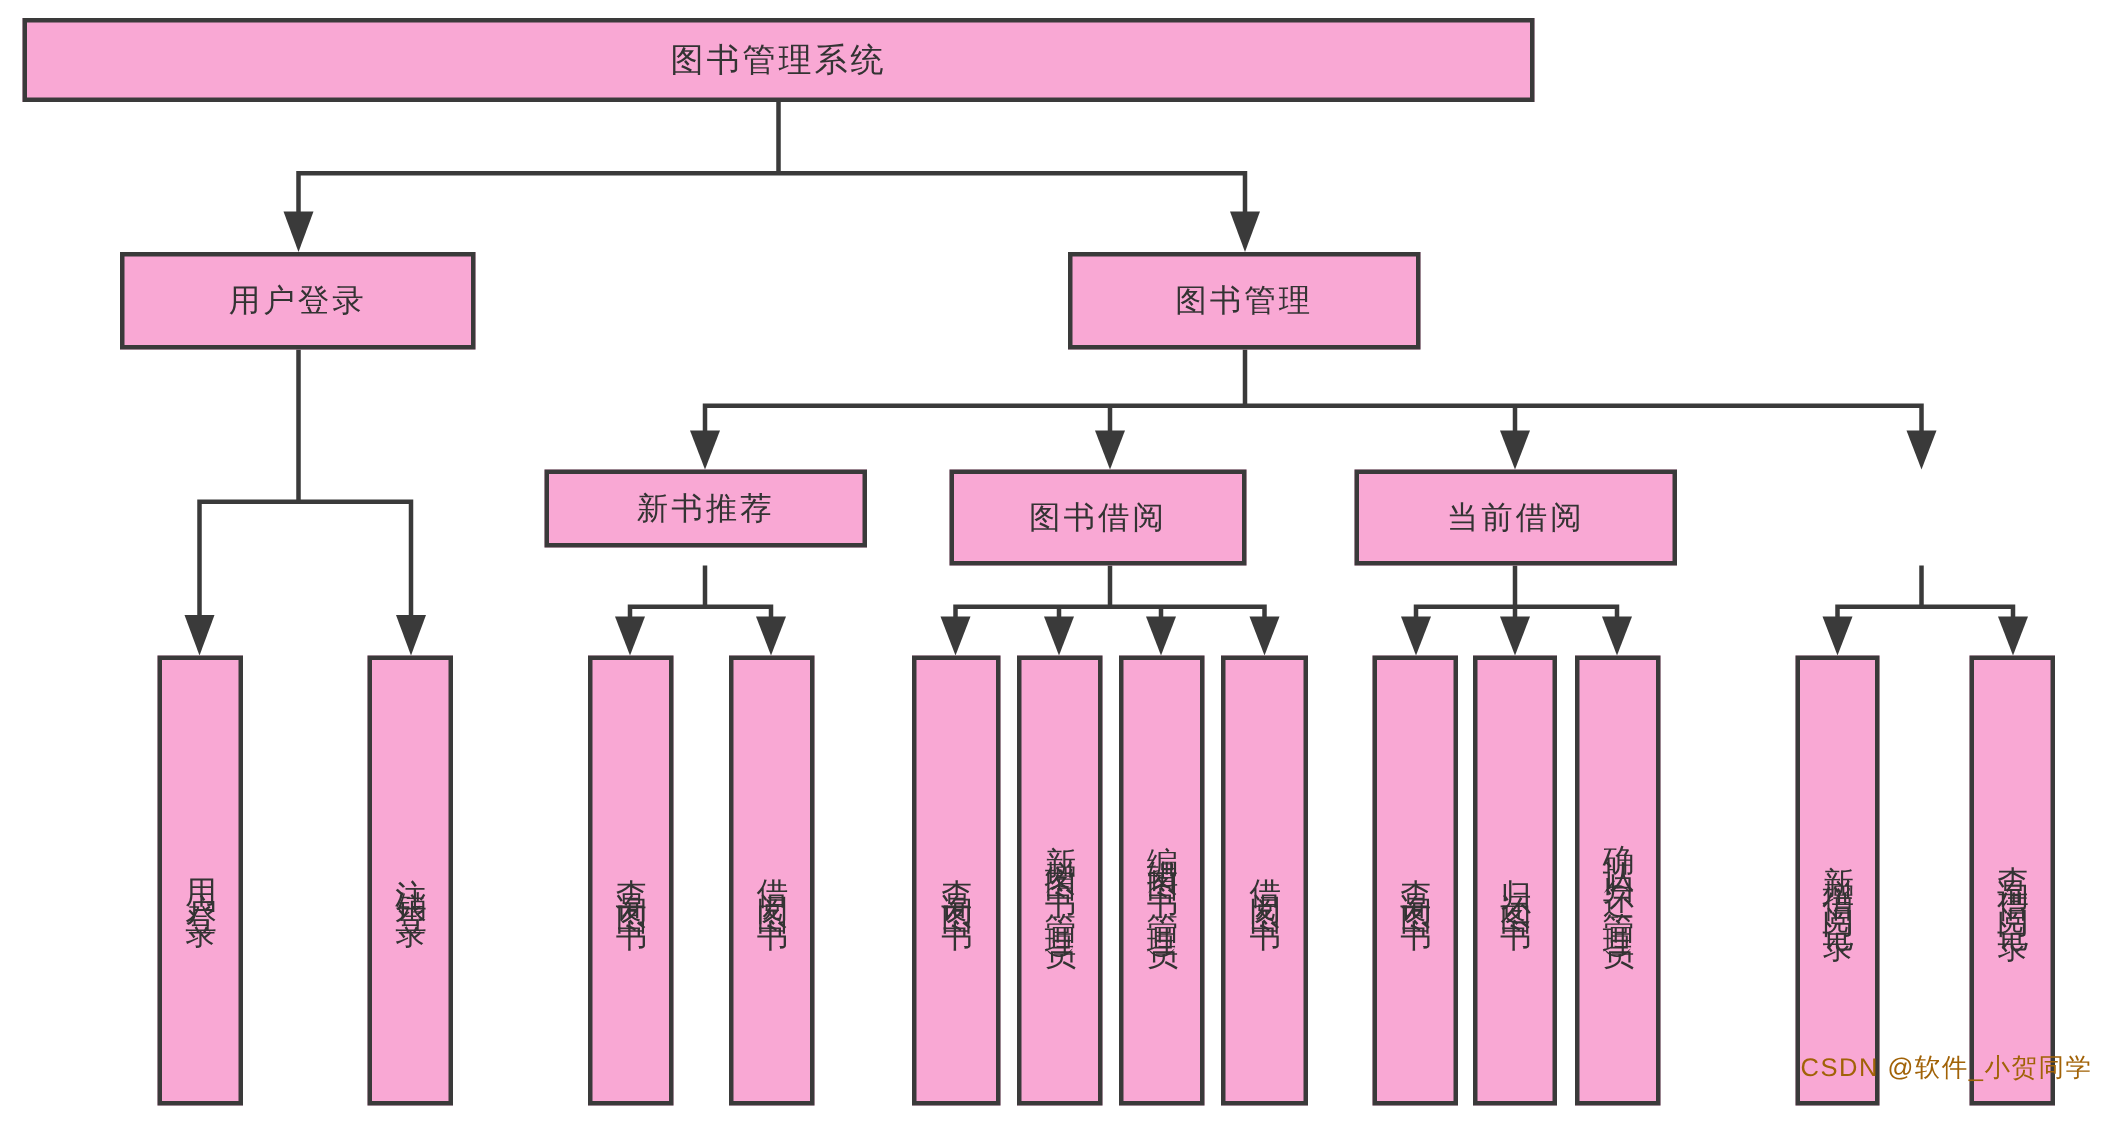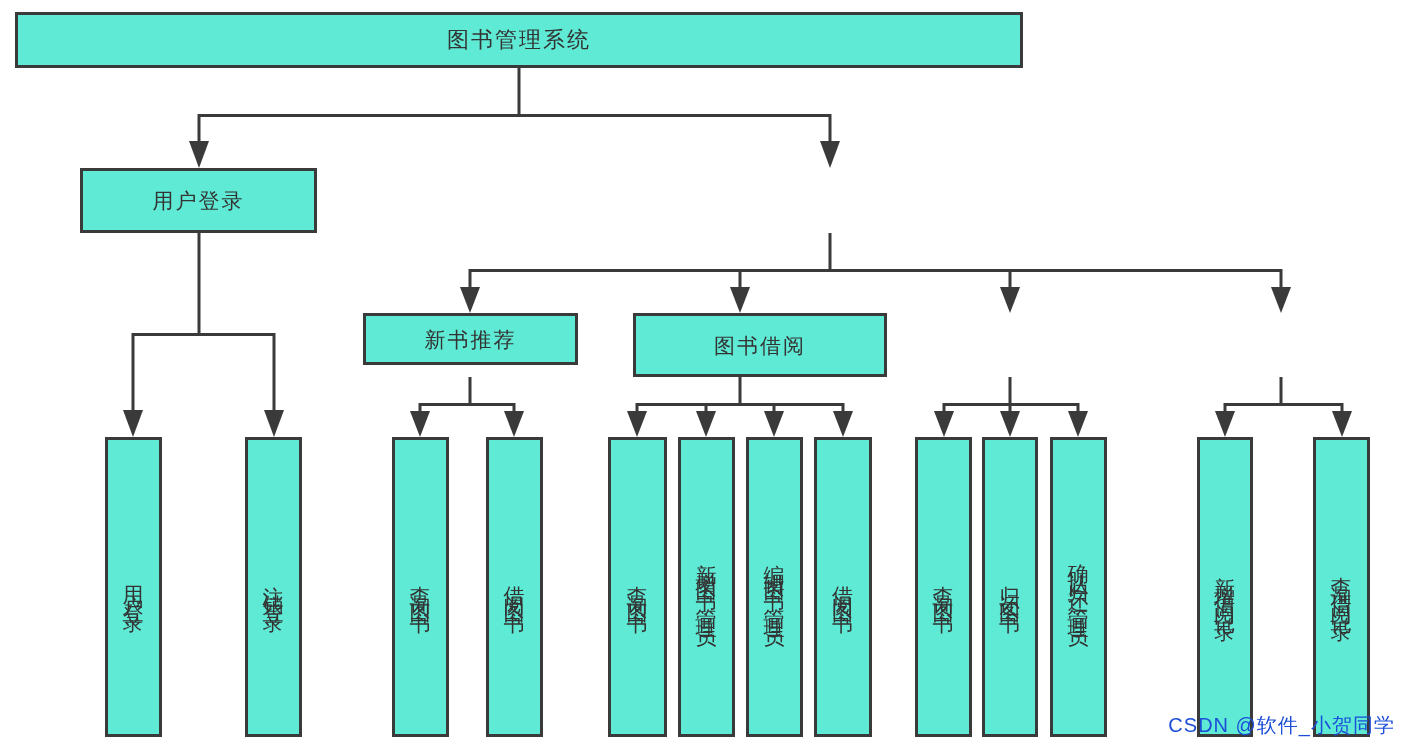--- a/index.html
+++ b/index.html
@@ -20,21 +20,21 @@
     left: 0;
     top: 0;
     width: 1405px;
     height: 747px;
     pointer-events: none;
   }
   .node {
     position: absolute;
     box-sizing: border-box;
     border: 3px solid #3a3a3a;
-    background: #5eead4;
+    background: #f9a8d4;
     color: #333333;
     display: flex;
     align-items: center;
     justify-content: center;
     text-align: center;
   }
   .h {
     font-size: 21px;
     letter-spacing: 2px;
     line-height: 1;
@@ -45,23 +45,23 @@
   .v {
     writing-mode: vertical-rl;
     text-orientation: mixed;
     font-size: 21px;
     letter-spacing: 9px;
     line-height: 1;
   }
   #watermark {
     position: absolute;
     right: 10px;
-    bottom: 8px;
-    font-size: 20px;
-    color: #1d4ed8;
+    bottom: 24px;
+    font-size: 17px;
+    color: #a16207;
     letter-spacing: 1px;
     white-space: nowrap;
   }
 </style>
 </head>
 <body>
 
 <div id="canvas">
 
   <svg id="connectors" viewBox="0 0 1405 747" xmlns="http://www.w3.org/2000/svg">
@@ -107,23 +107,25 @@
       <path d="M1068 411 L1088 411 L1078 437 Z"></path>
 
       <path d="M1215 411 L1235 411 L1225 437 Z"></path>
       <path d="M1332 411 L1352 411 L1342 437 Z"></path>
     </g>
   </svg>
 
   <div class="node h root" style="left:15px;top:12px;width:1008px;height:56px">图书管理系统</div>
 
   <div class="node h" style="left:80px;top:168px;width:237px;height:65px">用户登录</div>
+  <div class="node h" style="left:712px;top:168px;width:235px;height:65px">图书管理</div>
 
   <div class="node h" style="left:363px;top:313px;width:215px;height:52px">新书推荐</div>
-  <div class="node h" style="left:633px;top:313px;width:254px;height:64px">图书借阅</div>
+  <div class="node h" style="left:633px;top:313px;width:198px;height:64px">图书借阅</div>
+  <div class="node h" style="left:903px;top:313px;width:215px;height:64px">当前借阅</div>
 
   <div class="node v" style="left:105px;top:437px;width:57px;height:300px">用户登录</div>
   <div class="node v" style="left:245px;top:437px;width:57px;height:300px">注销登录</div>
 
   <div class="node v" style="left:392px;top:437px;width:57px;height:300px">查询图书</div>
   <div class="node v" style="left:486px;top:437px;width:57px;height:300px">借阅图书</div>
 
   <div class="node v" style="left:608px;top:437px;width:59px;height:300px">查询图书</div>
   <div class="node v" style="left:678px;top:437px;width:57px;height:300px">新增图书（管理员）</div>
   <div class="node v" style="left:746px;top:437px;width:57px;height:300px">编辑图书（管理员）</div>

